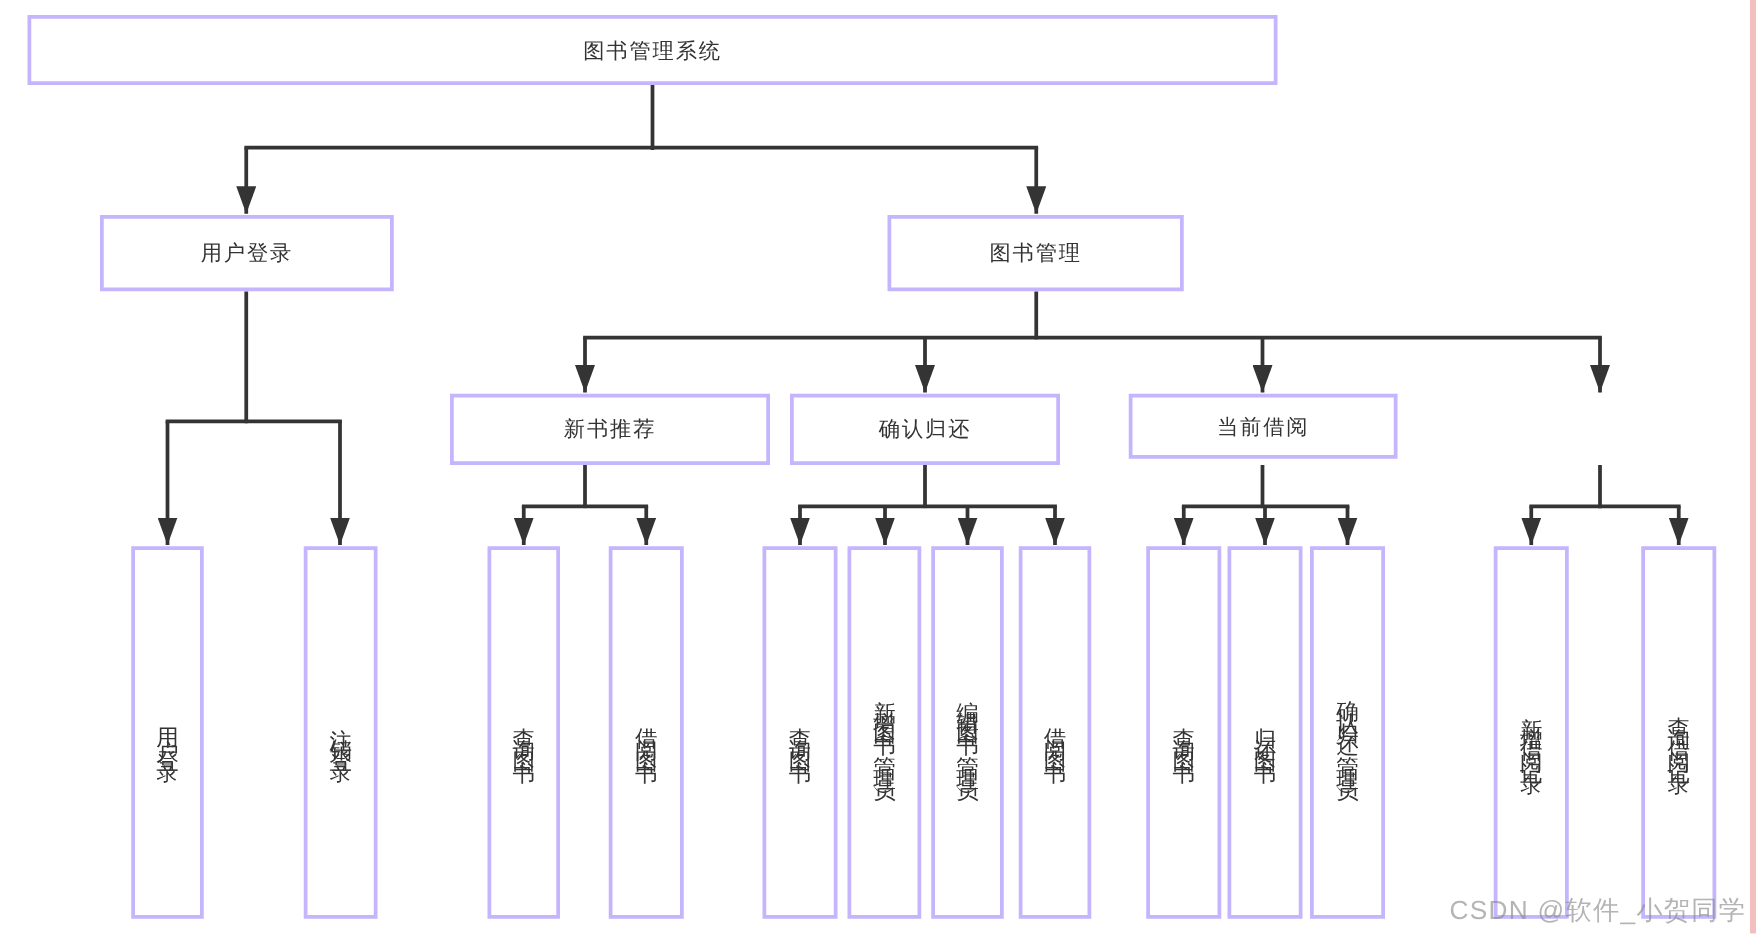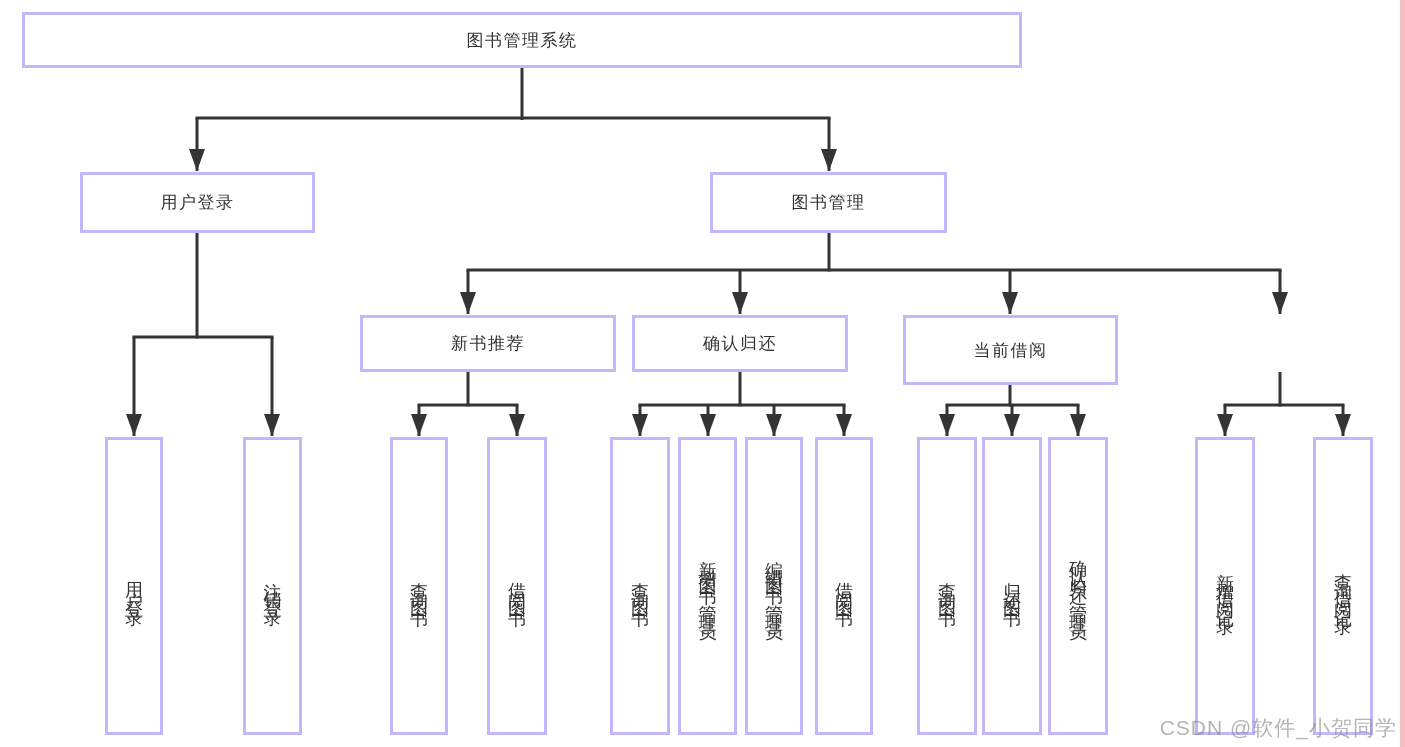--- a/index.html
+++ b/index.html
@@ -92,21 +92,21 @@
   <div class="node" style="left:710px;top:172px;width:237px;height:61px">
     <span class="hlabel">图书管理</span>
   </div>
 
   <div class="node" style="left:360px;top:315px;width:256px;height:57px">
     <span class="hlabel">新书推荐</span>
   </div>
   <div class="node" style="left:632px;top:315px;width:216px;height:57px">
     <span class="hlabel">确认归还</span>
   </div>
-  <div class="node" style="left:903px;top:315px;width:215px;height:70px">
+  <div class="node" style="left:903px;top:315px;width:215px;height:52px">
     <span class="hlabel">当前借阅</span>
   </div>
 
   <div class="node leaf" style="left:105px;top:437px;width:58px;height:298px">
     <span class="vlabel">用户登录</span>
   </div>
   <div class="node leaf" style="left:243px;top:437px;width:59px;height:298px">
     <span class="vlabel">注销登录</span>
   </div>
 

